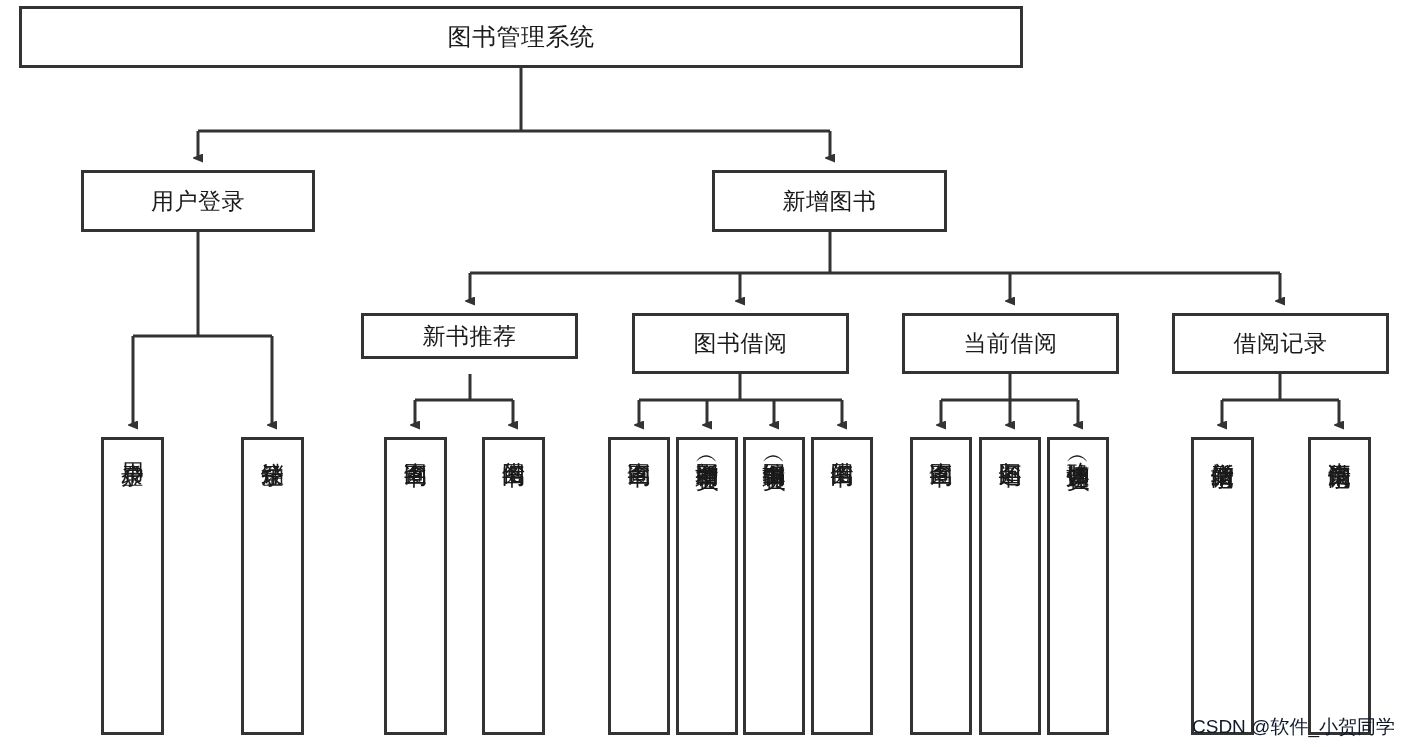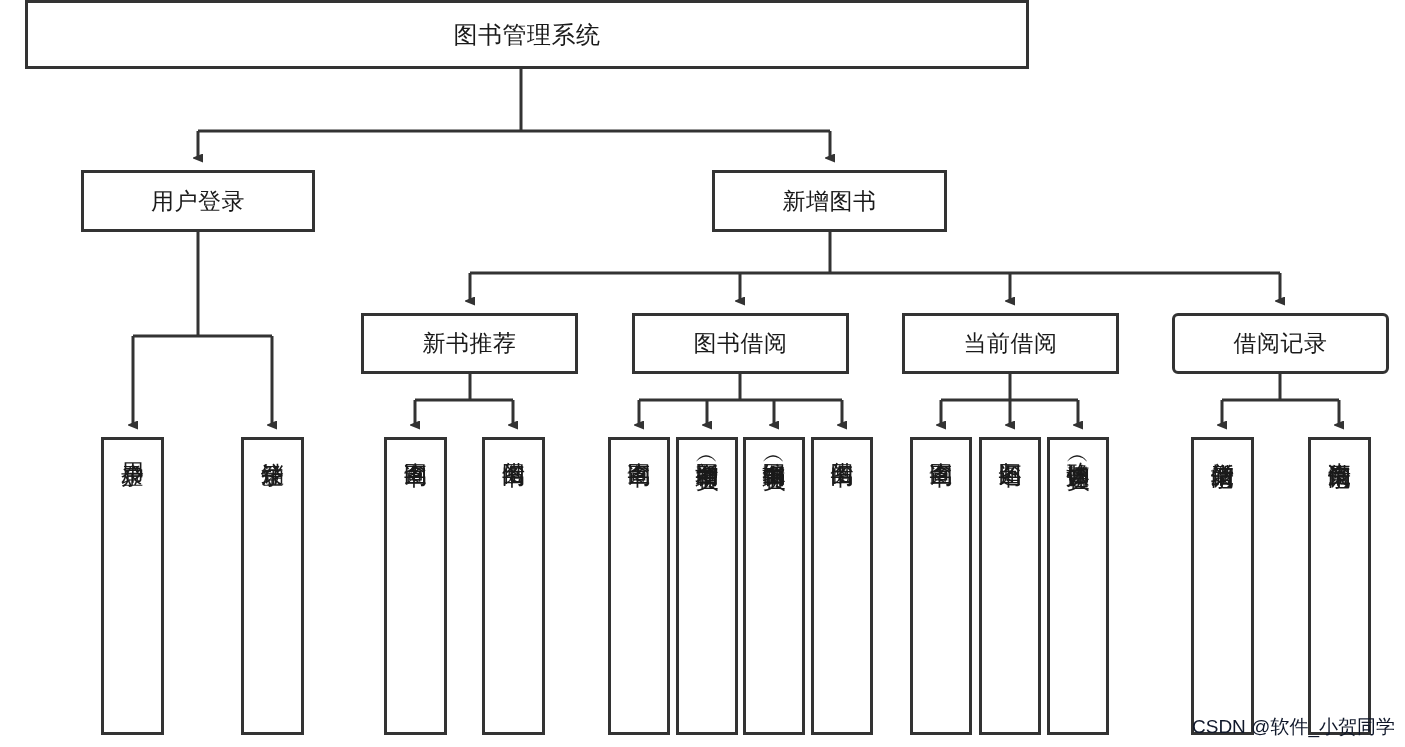--- a/index.html
+++ b/index.html
@@ -116,41 +116,41 @@
       <path d="M1010,400 L1010,425" marker-end="url(#arrow)"></path>
       <path d="M1078,400 L1078,425" marker-end="url(#arrow)"></path>
 
       <path d="M1280,374 L1280,400"></path>
       <path d="M1222,400 L1339,400"></path>
       <path d="M1222,400 L1222,425" marker-end="url(#arrow)"></path>
       <path d="M1339,400 L1339,425" marker-end="url(#arrow)"></path>
     </g>
   </svg>
 
-  <div class="node root" style="left:19px; top:0; width:1004px; height:69px;margin-left:6px;">
+  <div class="node root" style="left:19px; top:6px; width:1004px; height:62px;">
     <span class="label">图书管理系统</span>
   </div>
 
   <div class="node" style="left:81px; top:170px; width:234px; height:62px;">
     <span class="label">用户登录</span>
   </div>
   <div class="node" style="left:712px; top:170px; width:235px; height:62px;">
     <span class="label">新增图书</span>
   </div>
 
-  <div class="node" style="left:361px; top:313px; width:217px; height:61px;">
+  <div class="node" style="left:361px; top:313px; width:217px; height:46px;">
     <span class="label">新书推荐</span>
   </div>
   <div class="node" style="left:902px; top:313px; width:217px; height:61px;">
     <span class="label">当前借阅</span>
   </div>
   <div class="node" style="left:632px; top:313px; width:217px; height:61px;">
     <span class="label">图书借阅</span>
   </div>
-  <div class="node" style="left:1172px; top:313px; width:217px; height:61px;border-radius:6px;">
+  <div class="node" style="left:1172px; top:313px; width:217px; height:61px;">
     <span class="label">借阅记录</span>
   </div>
 
   <div class="node leaf" style="left:101px; top:437px; width:63px; height:298px;">
     <span class="label">用户登录</span>
   </div>
   <div class="node leaf" style="left:241px; top:437px; width:63px; height:298px;">
     <span class="label">注销登录</span>
   </div>
 

